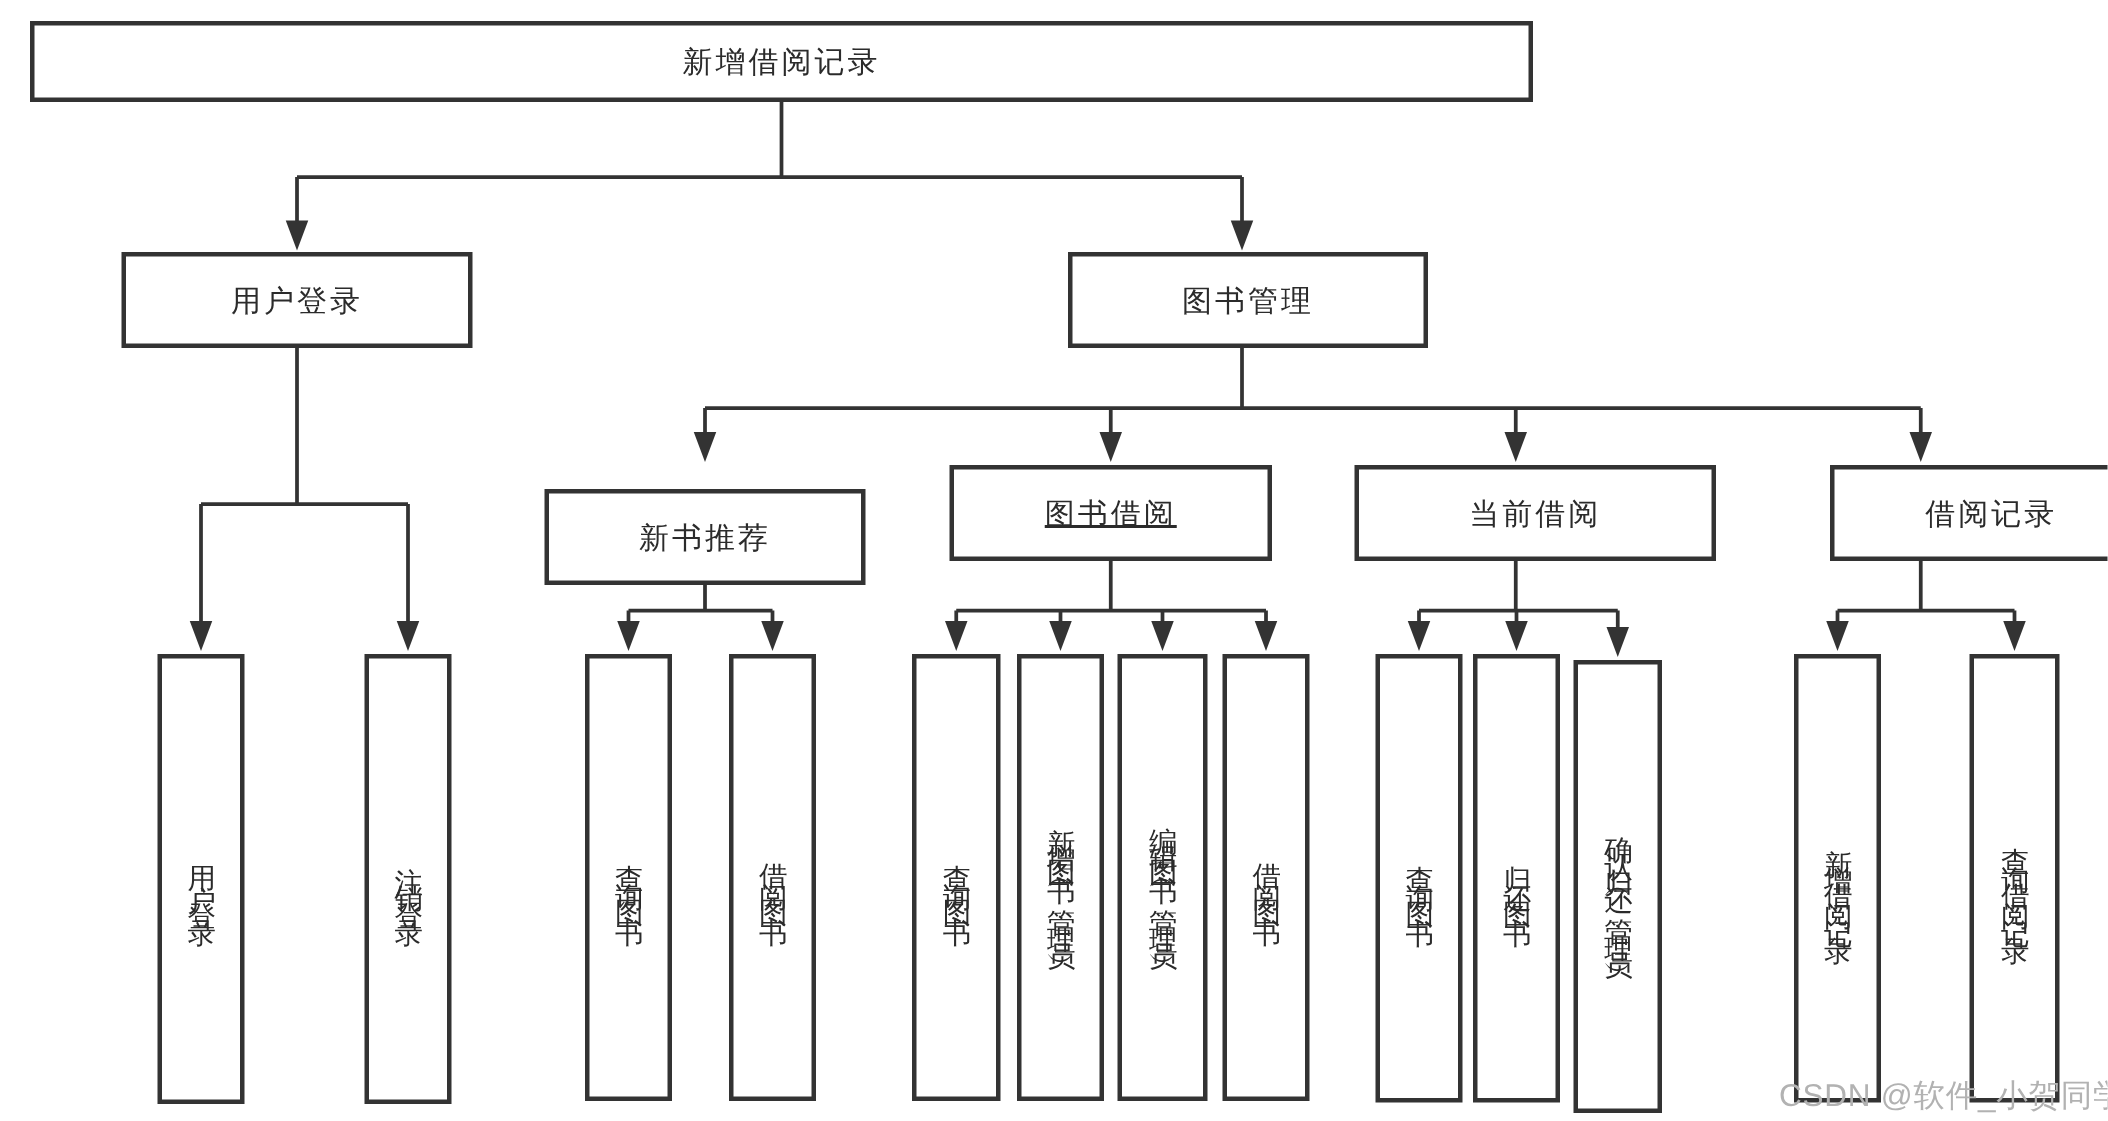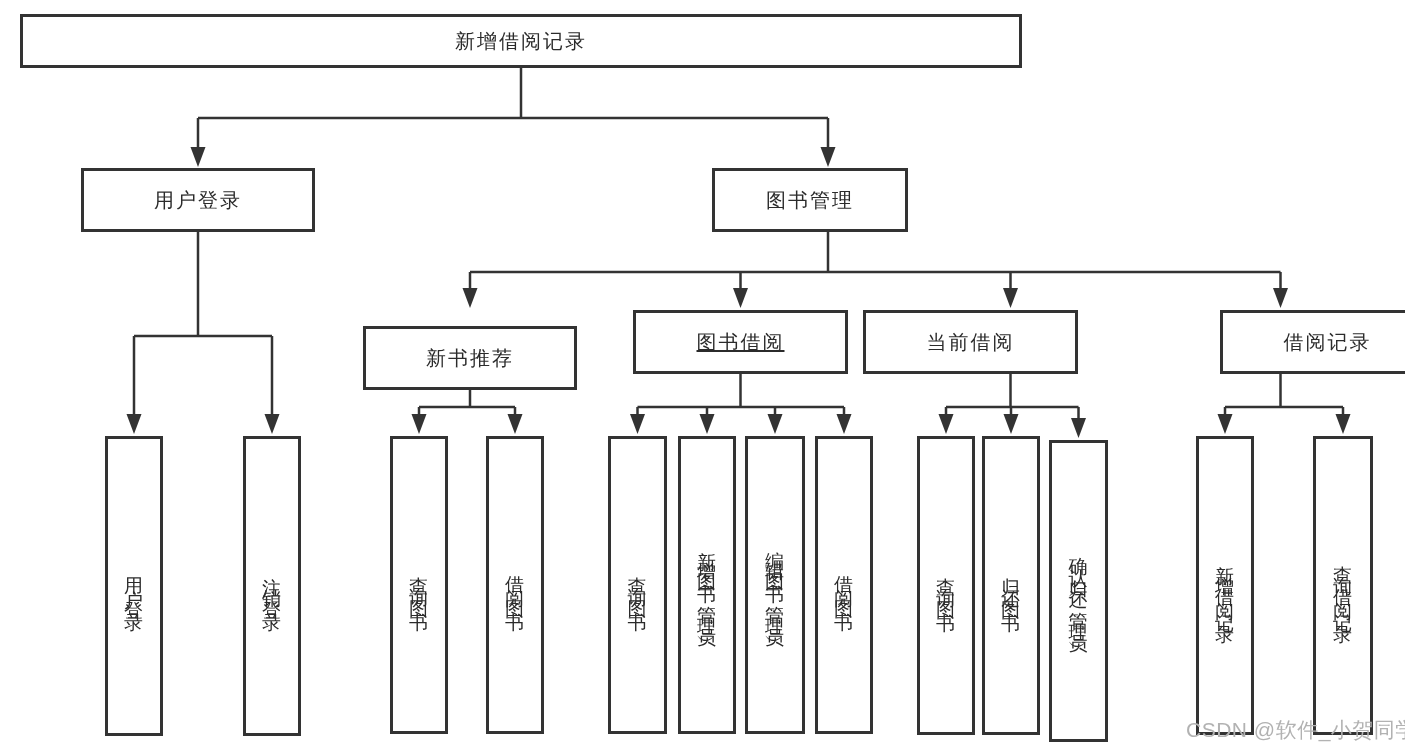--- a/index.html
+++ b/index.html
@@ -122,25 +122,25 @@
     <path class="ln" d="M1225,407 H1343"></path>
     <path class="ln" d="M1225,407 V415"></path>
     <polygon class="ah" points="1217.5,414 1232.5,414 1225,434"></polygon>
     <path class="ln" d="M1343,407 V415"></path>
     <polygon class="ah" points="1335.5,414 1350.5,414 1343,434"></polygon>
   </svg>
 
   <div class="node h" style="left:20px; top:14px; width:1002px; height:54px;">新增借阅记录</div>
 
   <div class="node h" style="left:81px; top:168px; width:234px; height:64px;">用户登录</div>
-  <div class="node h" style="left:712px; top:168px; width:196px; height:64px;">图书管理</div>
+  <div class="node h" style="left:712px; top:168px; width:240px; height:64px;">图书管理</div>
 
   <div class="node h" style="left:363px; top:326px; width:214px; height:64px;">新书推荐</div>
   <div class="node h" style="left:633px; top:310px; width:215px; height:64px;text-decoration:underline;">图书借阅</div>
-  <div class="node h" style="left:863px; top:310px; width:215px; height:64px;">当前借阅</div>
+  <div class="node h" style="left:903px; top:310px; width:241px; height:64px;">当前借阅</div>
   <div class="node h" style="left:1173px; top:310px; width:215px; height:64px;margin-left:47px;">借阅记录</div>
 
   <div class="node v" style="left:105px; top:436px; width:58px; height:300px;">用户登录</div>
   <div class="node v" style="left:243px; top:436px; width:58px; height:300px;">注销登录</div>
 
   <div class="node v" style="left:390px; top:436px; width:58px; height:298px;">查询图书</div>
   <div class="node v" style="left:486px; top:436px; width:58px; height:298px;">借阅图书</div>
 
   <div class="node v" style="left:608px; top:436px; width:59px; height:298px;">查询图书</div>
   <div class="node v" style="left:678px; top:436px; width:58px; height:298px; letter-spacing:11px;">新增图书（管理员）</div>

